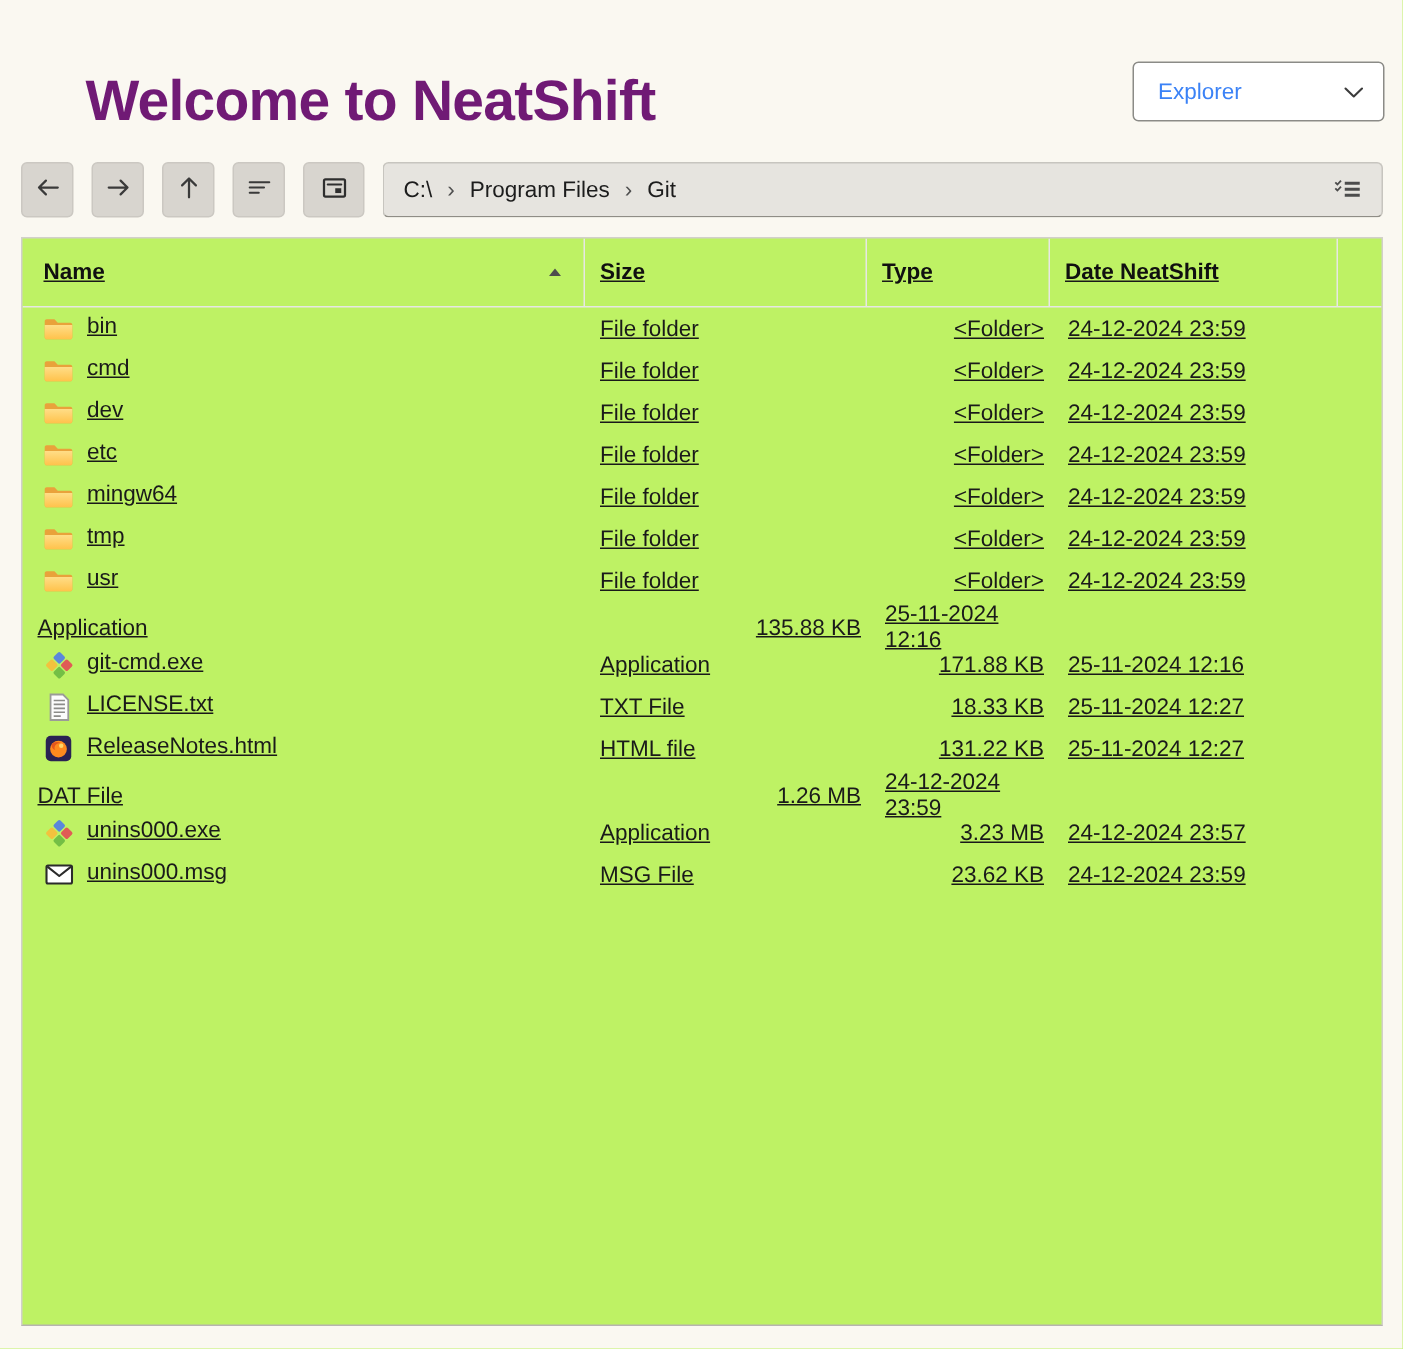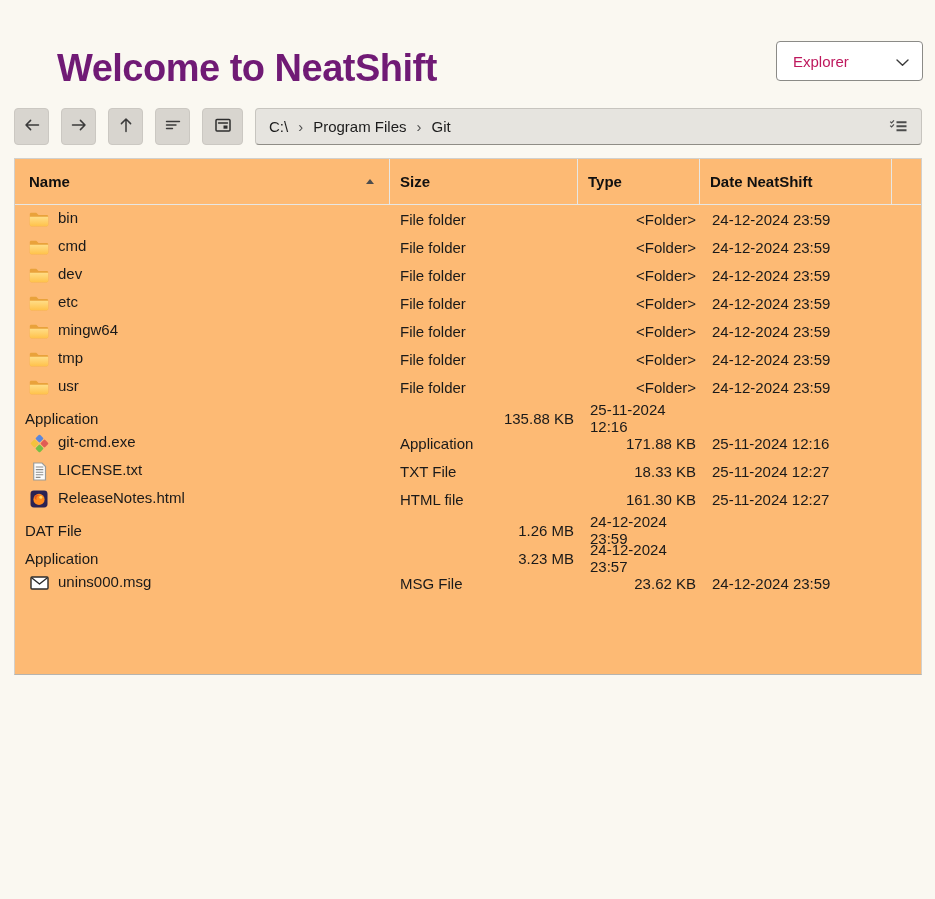--- a/index.html
+++ b/index.html
@@ -18,27 +18,27 @@
     left: 14px; top: 47px;
     font-size: 38px;
     font-weight: 700;
     color: #701a75;
     letter-spacing: -0.5px;
     margin-left: 43px;
   }
   .mode-select {
     position: absolute;
     right: 12px; top: 41px;
-    width: 147px; height: 40px;
+    width: 168px; height: 40px;
     background: #ffffff;
     border: 1px solid #8B8B87;
     border-radius: 4px;
     display: flex; align-items: center; justify-content: space-between;
     padding: 0 13px 0 16px;
-    font-size: 15px; color: #be185d;
+    font-size: 15px; color: #3b82f6;
     cursor: default;
   }
 
   
   .toolbar {
     position: absolute;
     left: 14px; top: 108px; right: 13px;
     height: 37px;
     display: flex; gap: 12px; align-items: stretch;
   }
@@ -64,25 +64,26 @@
     font-size: 15px; color: #1c1c1c;
   }
   .crumb { cursor: default; }
   .crumb-sep { margin: 0 10px; color: #4f4f4f; font-size: 15px; }
   .bar-right-icon { margin-left: auto; display: flex; align-items: center; }
 
   
   .file-table {
     position: absolute;
     left: 14px; top: 158px;
-    width: 908px; height: 517px;
-    background: #fdba74;
+    width: 908px; height: 726px;
+    background: #bef264;
     border: 1px solid #D2D0CB;
     border-bottom-color: #B6B4AF;
     overflow: hidden;
+    text-decoration: underline;
   }
   .thead {
     display: grid;
     grid-template-columns: 375px 188px 122px 192px 1fr;
     height: 46px;
     border-bottom: 1px solid #E7E7E4;
   }
   .th {
     display: flex; align-items: center;
     font-size: 15px; font-weight: 600; color: #101010;
@@ -400,31 +401,44 @@
             <svg width="18" height="18" viewBox="0 0 18 18">
               <rect x="0.5" y="0.5" width="17" height="17" rx="3.4" fill="#2A2253"></rect>
               <circle cx="9" cy="9.4" r="5.6" fill="#FF8A1E"></circle>
               <path d="M4.4 6.2 C6 4.4 8.8 4.2 10.6 5.4 C9 5.2 7.6 5.8 6.8 7 C6.2 8 6.2 9.2 6.8 10 C5.2 9.6 4.2 8 4.4 6.2 Z" fill="#E4571E"></path>
               <circle cx="10.8" cy="7.2" r="1.5" fill="#FFD567"></circle>
             </svg>
           </span>
       <span class="label">ReleaseNotes.html</span>
     </div>
     <div class="td-type">HTML file</div>
-    <div class="td-size">161.30 KB</div>
+    <div class="td-size">131.22 KB</div>
     <div class="td-date">25-11-2024 12:27</div>
   </div>
 
   <div class="tr">
     <div class="td-type">DAT File</div>
     <div class="td-size">1.26 MB</div>
     <div class="td-date">24-12-2024 23:59</div>
   </div>
 
   <div class="tr">
+    <div class="td-name">
+      <span class="row-icon">
+            <svg width="19" height="19" viewBox="0 0 20 20">
+              <g transform="rotate(45 10 10)">
+                <rect x="3.1" y="3.1" width="6.4" height="6.4" rx="1.2" fill="#5B87DB"></rect>
+                <rect x="10.5" y="3.1" width="6.4" height="6.4" rx="1.2" fill="#E05C55"></rect>
+                <rect x="3.1" y="10.5" width="6.4" height="6.4" rx="1.2" fill="#F2C23E"></rect>
+                <rect x="10.5" y="10.5" width="6.4" height="6.4" rx="1.2" fill="#74BF45"></rect>
+              </g>
+            </svg>
+          </span>
+      <span class="label">unins000.exe</span>
+    </div>
     <div class="td-type">Application</div>
     <div class="td-size">3.23 MB</div>
     <div class="td-date">24-12-2024 23:57</div>
   </div>
 
   <div class="tr">
     <div class="td-name">
       <span class="row-icon">
             <svg width="19" height="14" viewBox="0 0 19 14">
               <rect x="1" y="1" width="17" height="12" rx="1" fill="#FFFFFF" stroke="#2b2b2b" stroke-width="1.4"></rect>

